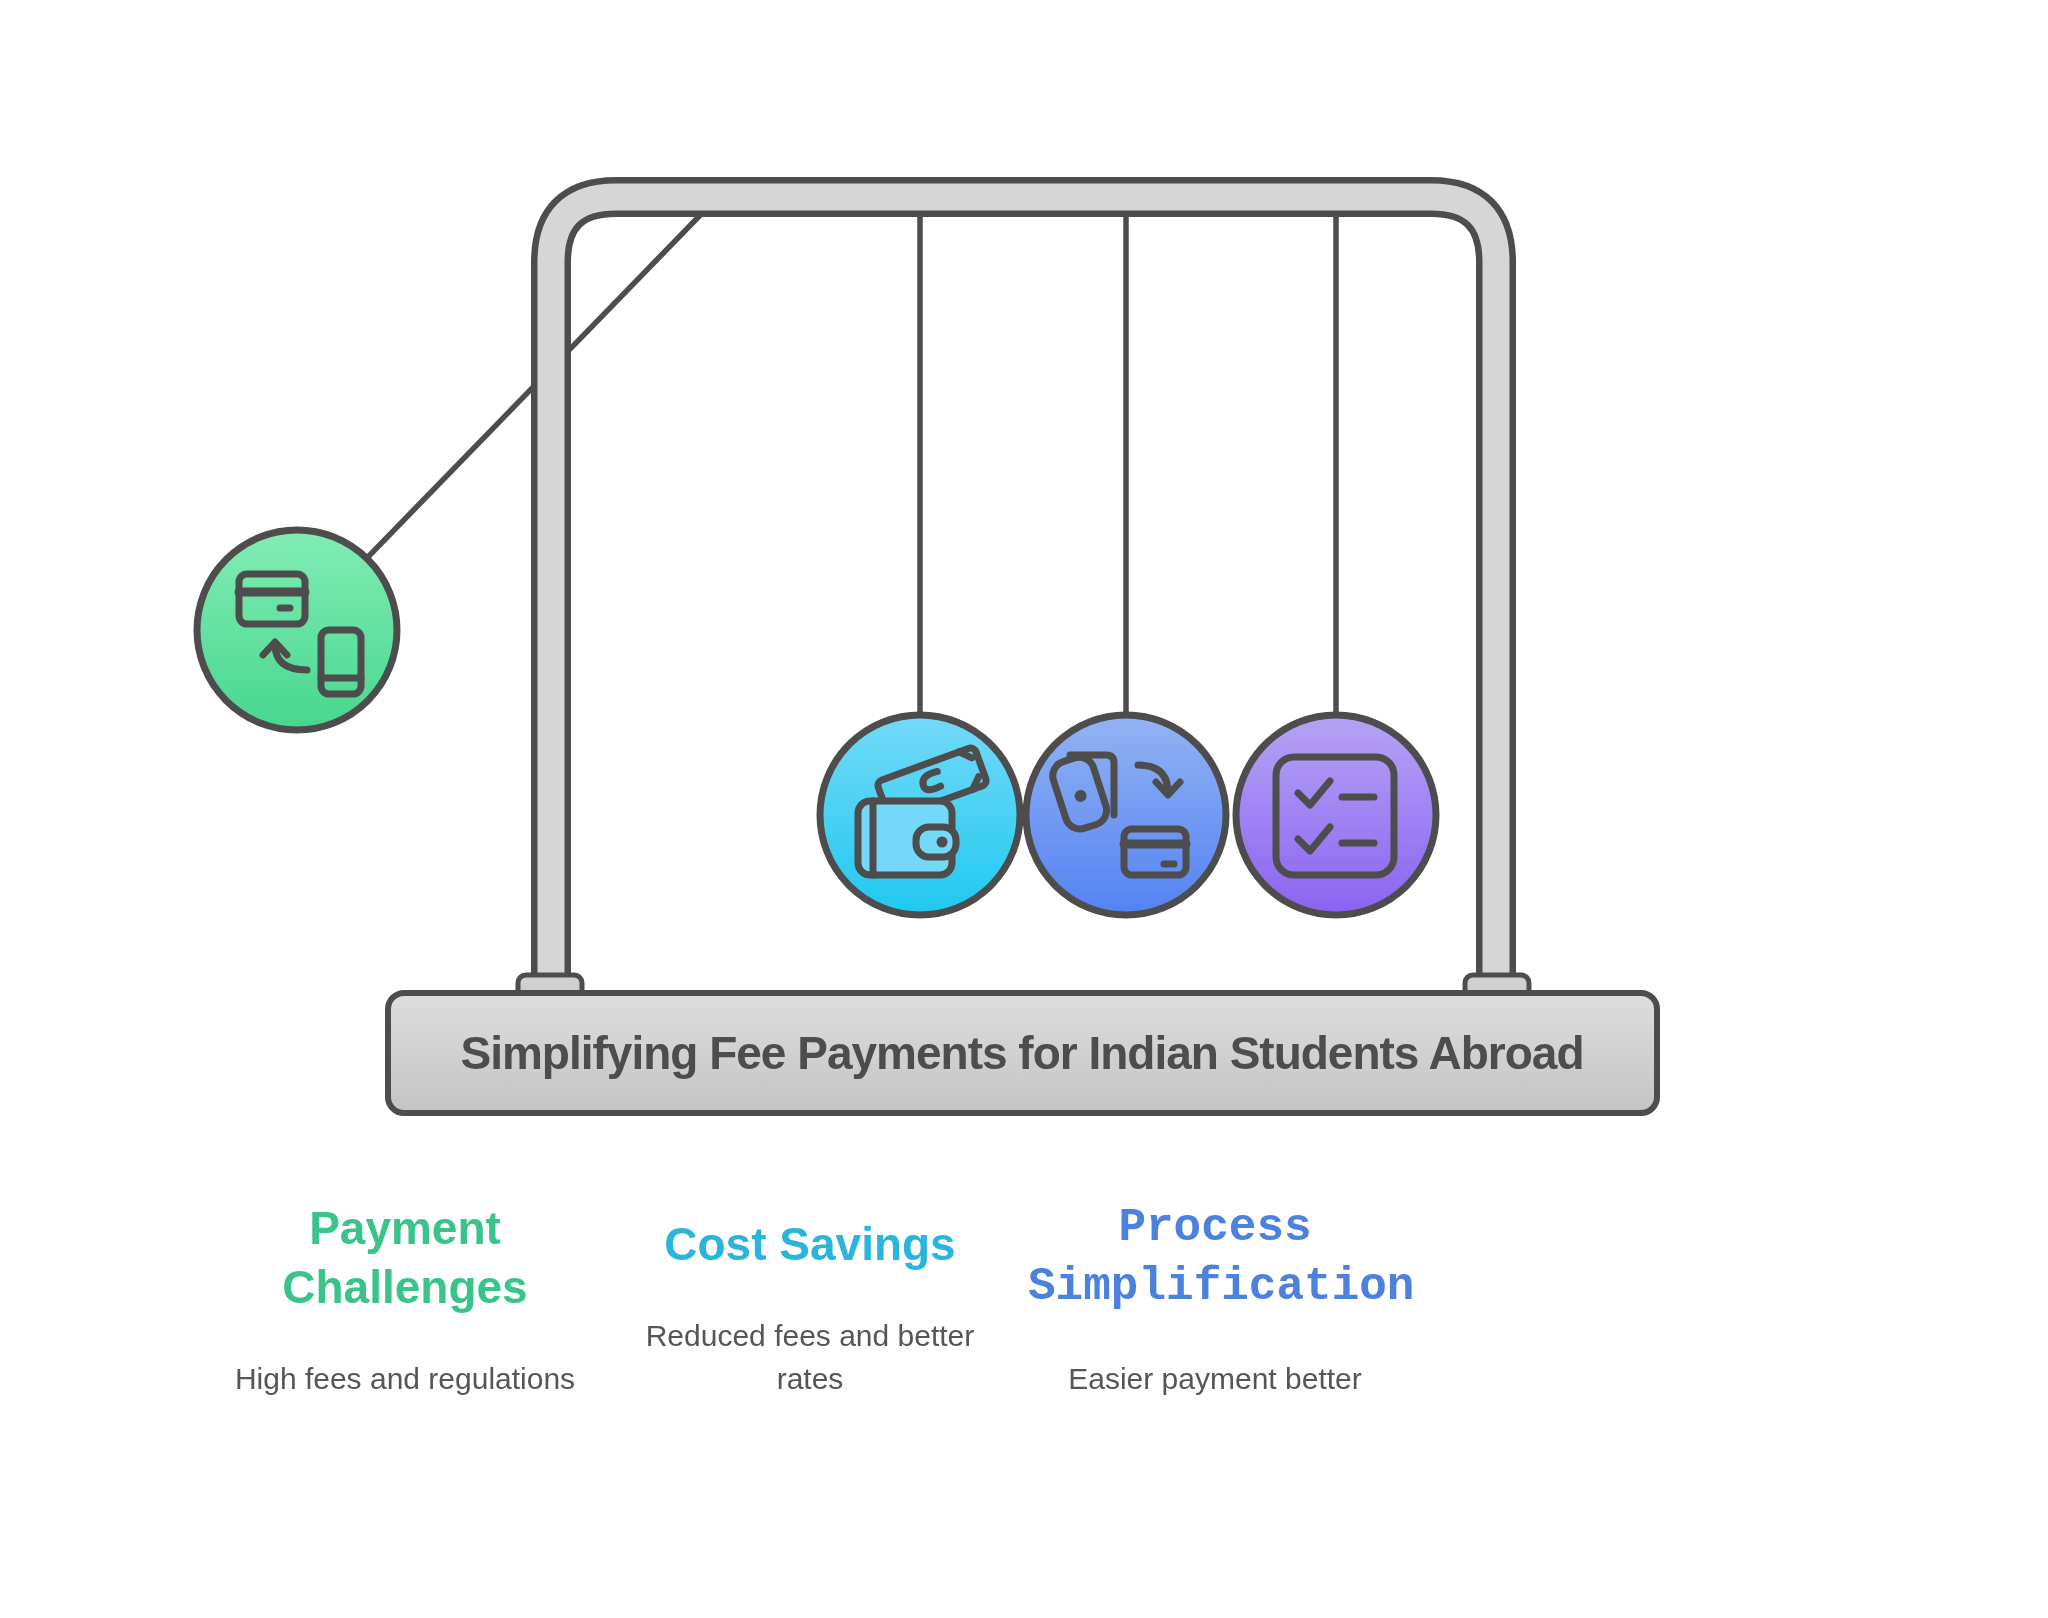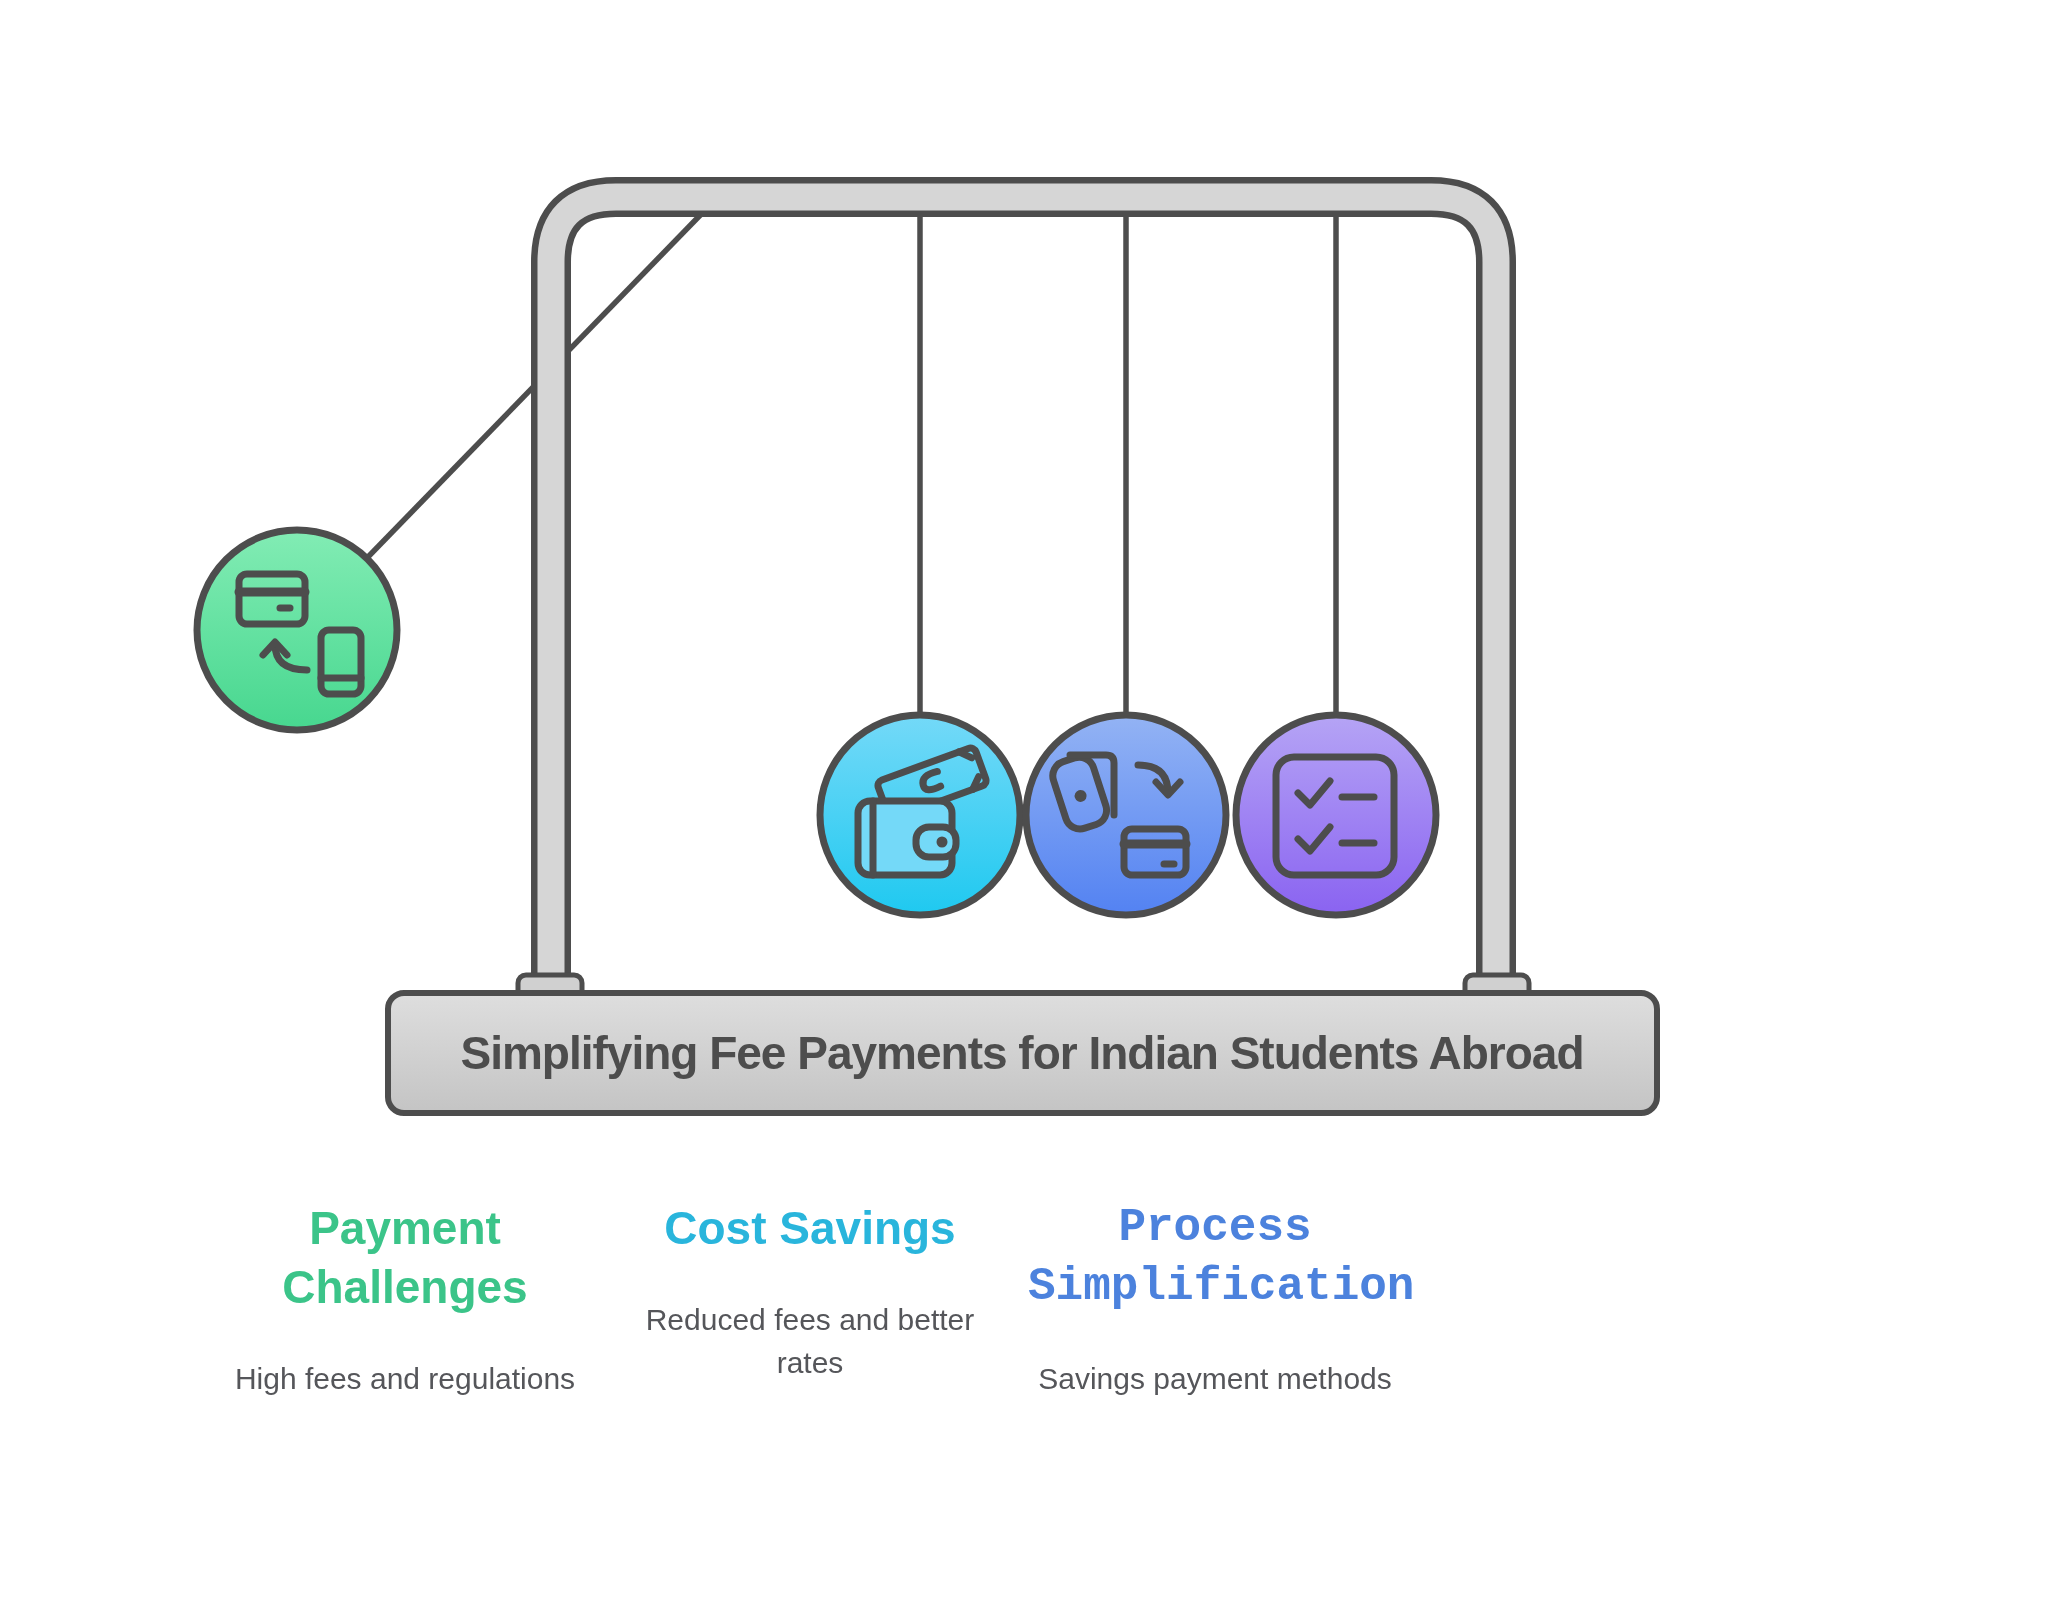--- a/index.html
+++ b/index.html
@@ -34,21 +34,21 @@
   .column h2 {
     margin:0 0 40px 0;
     font-size:46px; line-height:1.28; font-weight:700;
   }
   .column p {
     margin:18px auto;
     font-size:30px; line-height:1.45;
     color:#55565a;
   }
   .col-0 h2 { color:#3bc489; }
-  .col-1 h2 { color:#29b5dc; }
+  .col-1 h2 { color:#29b5dc;margin-top:16px; }
   .col-2 h2 { color:#4c82dd;font-family:Liberation Mono, monospace; }
   .col-3 h2 { color:#7a5ce6; }
   .col-3 p  { max-width:280px; }
 </style>
 </head>
 <body>
 
 <svg class="cradle-svg" width="2048" height="1618" viewBox="0 0 2048 1618">
   <defs>
     <linearGradient id="gBallGreen" gradientUnits="userSpaceOnUse" x1="297" y1="530" x2="297" y2="730">
@@ -153,17 +153,17 @@
   <div class="column col-0">
     <h2>Payment Challenges</h2>
     <p>High fees and regulations</p>
   </div>
   <div class="column col-1">
     <h2>Cost Savings</h2>
     <p>Reduced fees and better rates</p>
   </div>
   <div class="column col-2">
     <h2>Process Simplification</h2>
-    <p>Savings payment methods</p>
+    <p>Easier payment better</p>
   </div>
   <div class="column col-3">
   </div>
 </div>
 
 </body></html>

